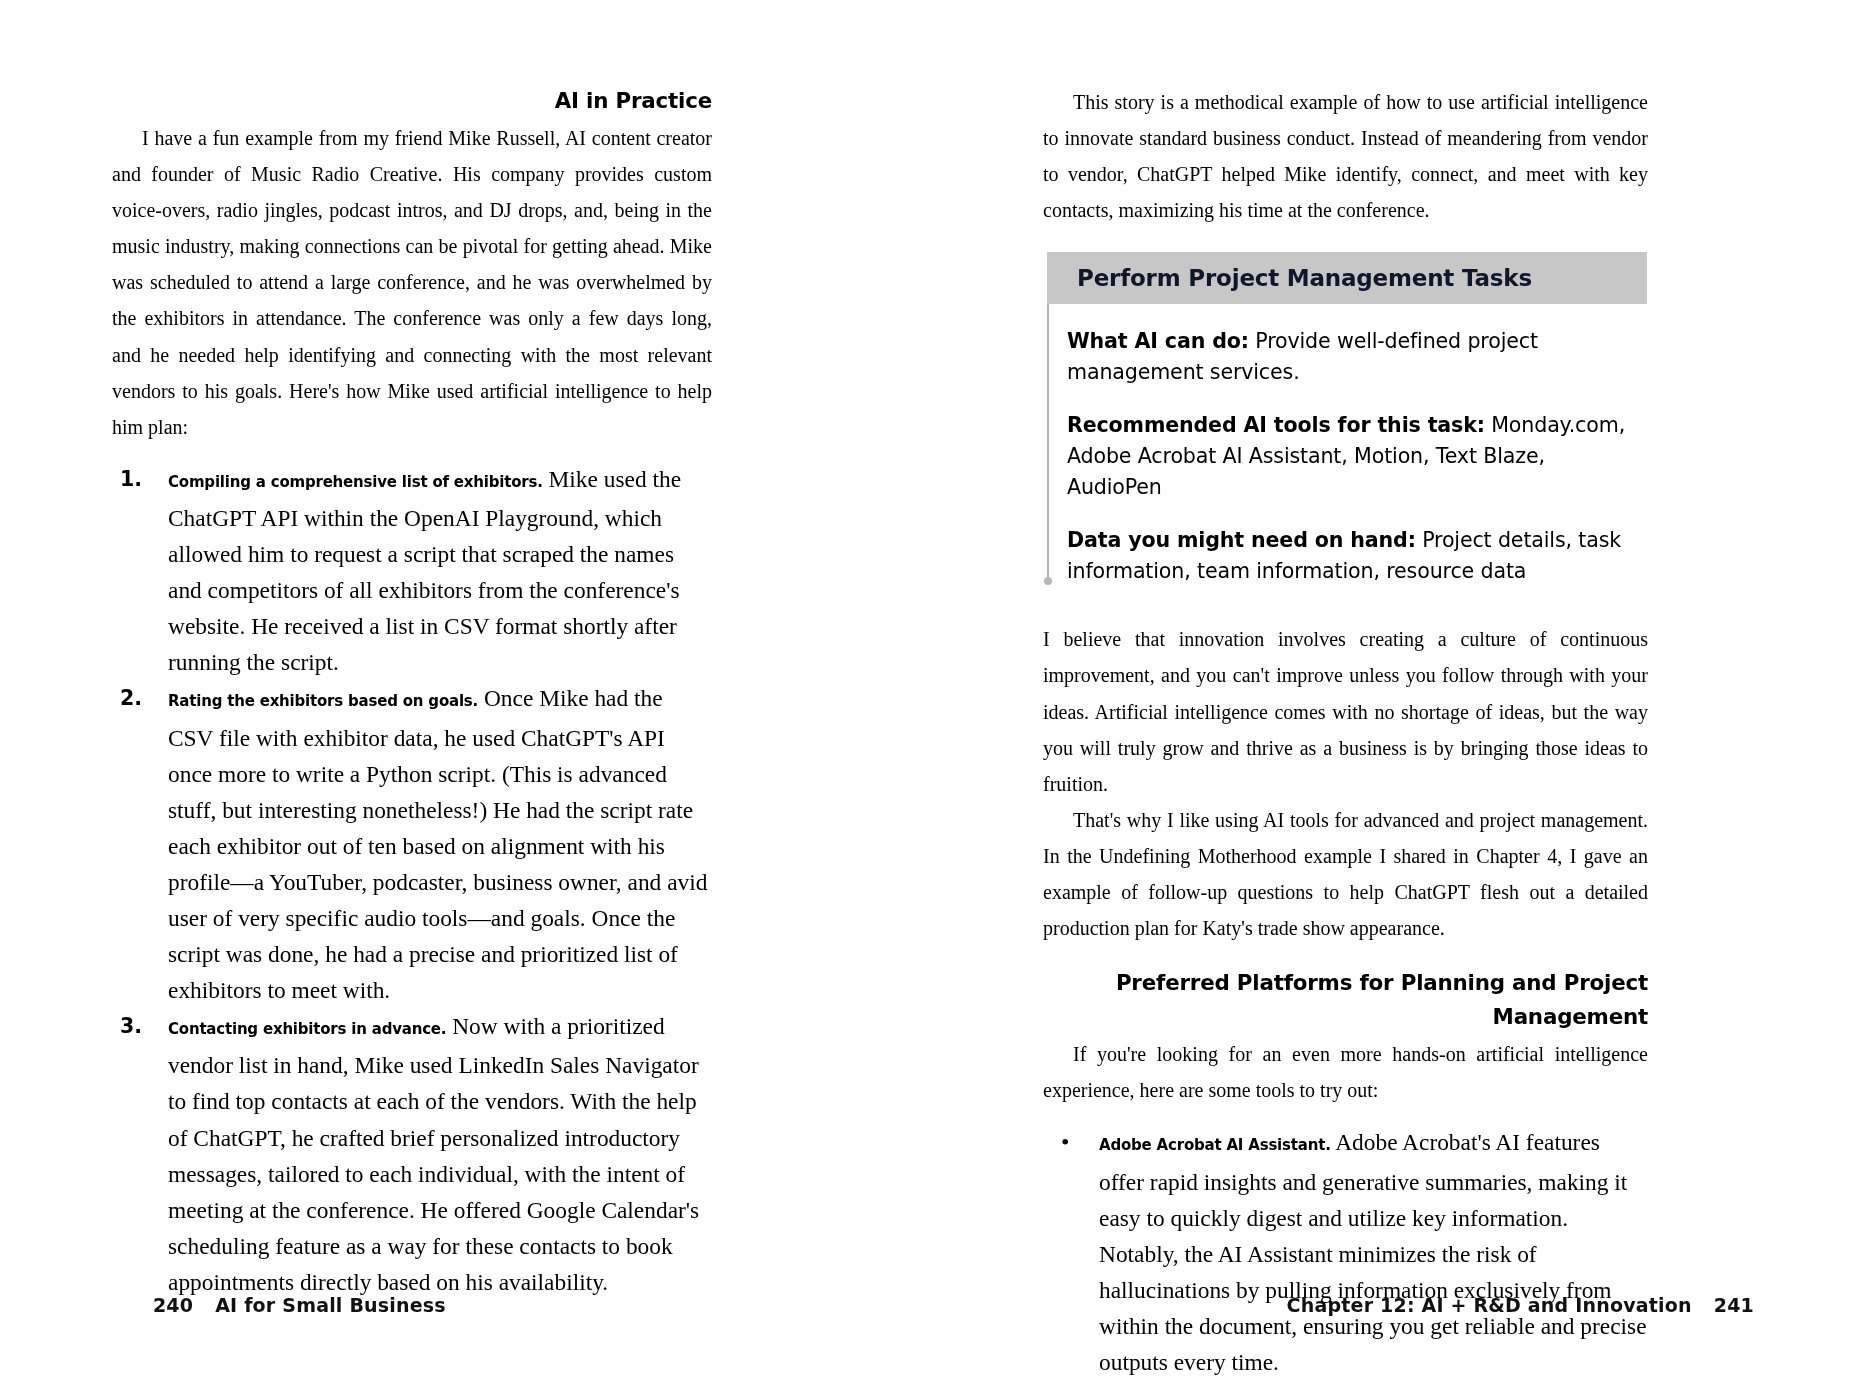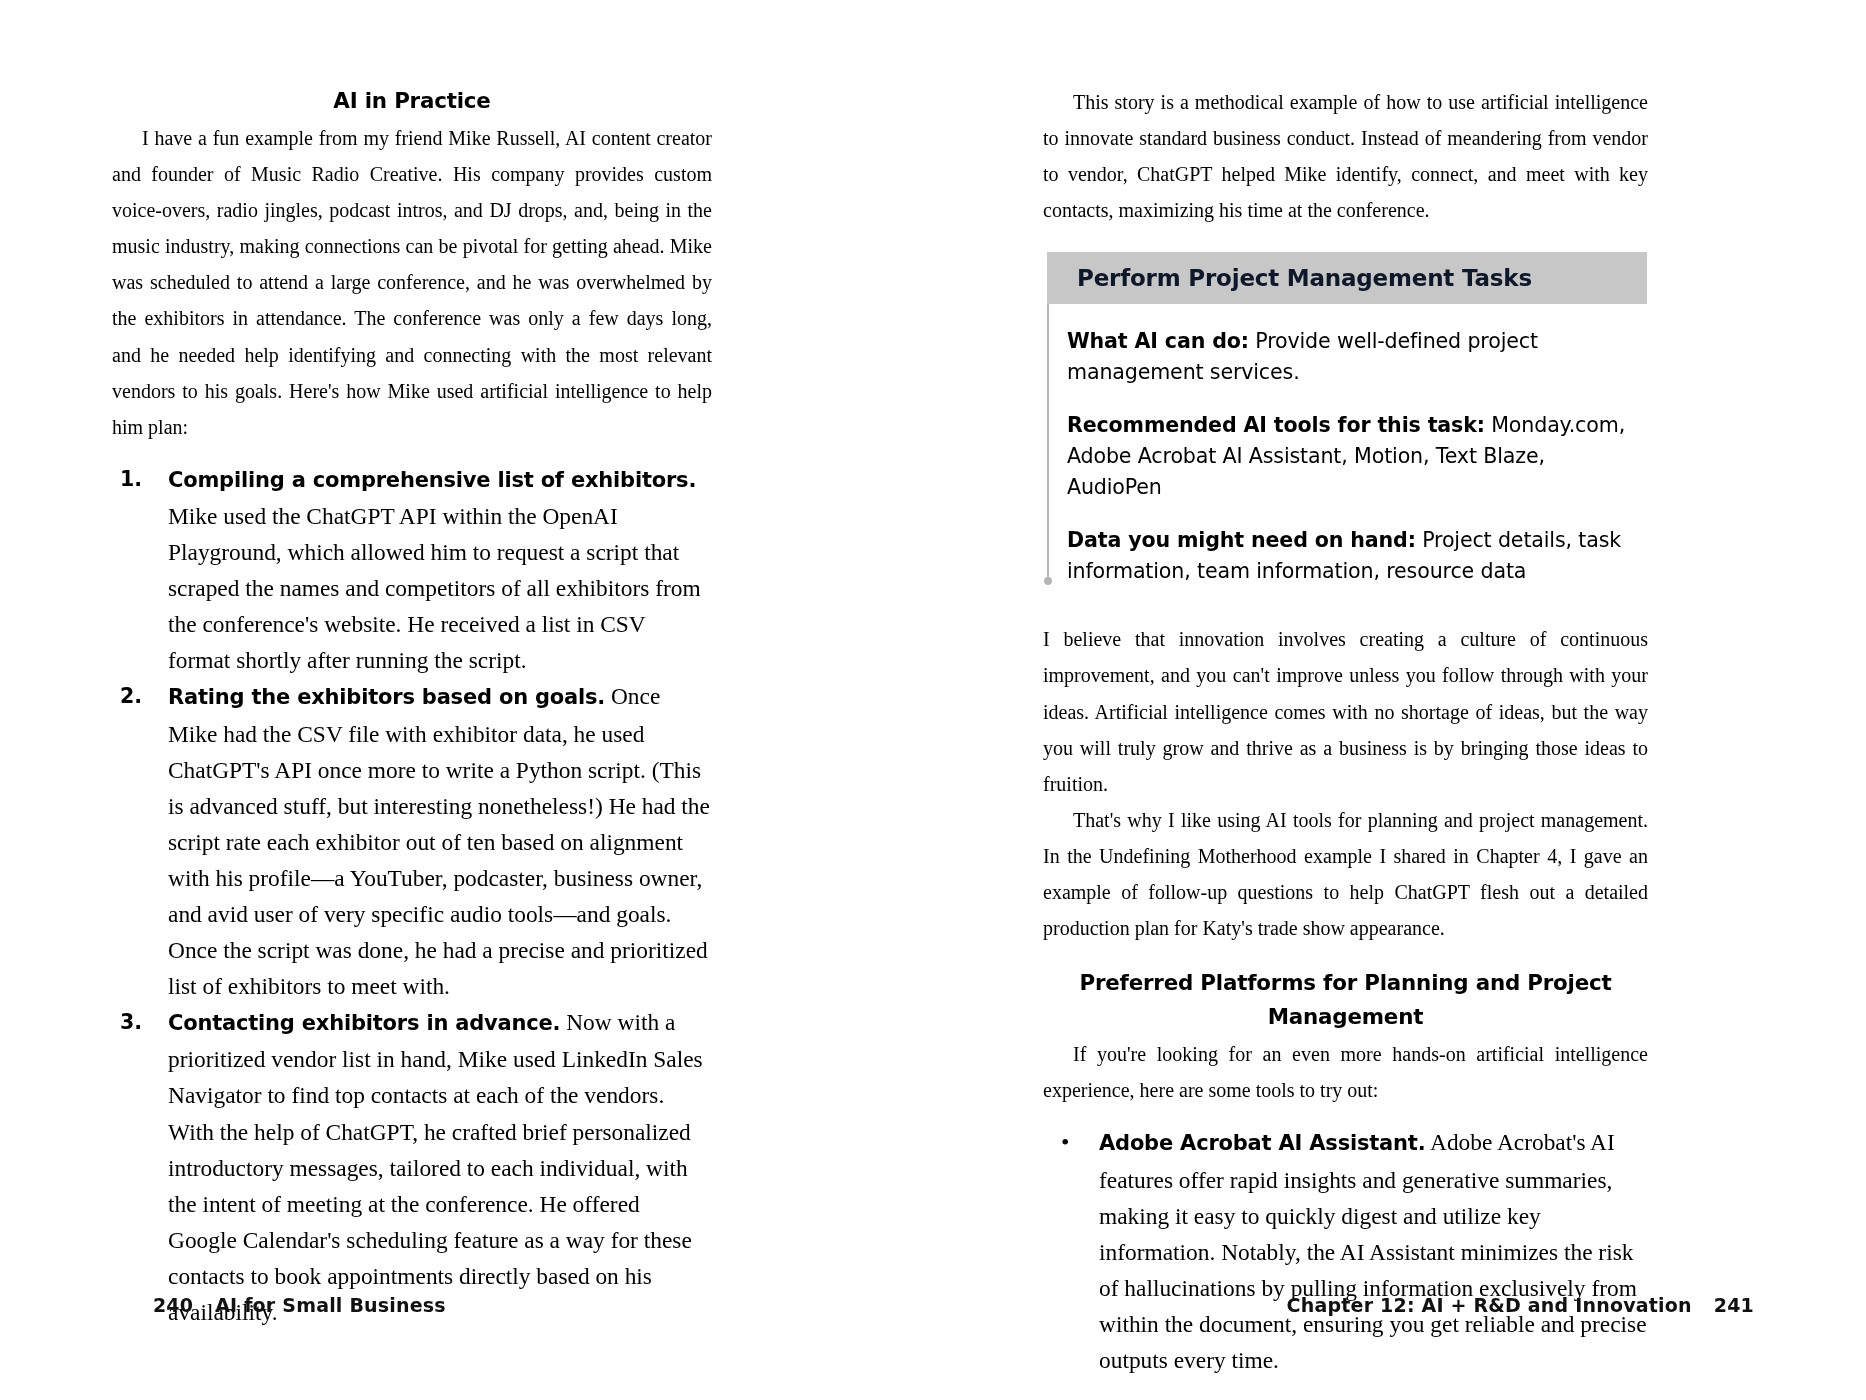--- a/index.html
+++ b/index.html
@@ -48,21 +48,21 @@
   .serif.indent { text-indent: 30px; }
   .serif.noindent { text-indent: 0; }
 
   .subhead {
     font-family: "DejaVu Sans", "Liberation Sans", sans-serif;
     font-size: 21.4px;
     font-weight: bold;
     line-height: 34px;
     letter-spacing: -0.2px;
     margin: 0 0 2px 0;
-    text-align: center;
+    text-align: right;
   }
 
   
   ol.numlist, ul.bullist {
     margin: 16px 0 0 0;
     padding: 0;
     list-style: none;
   }
   ol.numlist > li, ul.bullist > li {
     position: relative;
@@ -86,21 +86,21 @@
     line-height: 36.1px;
   }
   .li-body {
     font-family: "Liberation Serif", "DejaVu Serif", serif;
     font-size: 23.4px;
     line-height: 36.1px;
     text-align: justify;
   }
   .li-body .lead {
     font-family: "DejaVu Sans", "Liberation Sans", sans-serif;
-    font-size: 21px;
+    font-size: 15px;
     font-weight: bold;
     letter-spacing: -0.2px;
   }
 
   
   .callout {
     margin: 24px 0 0 4px;
     width: 600px;
     position: relative;
   }
@@ -210,21 +210,21 @@
           <div class="callout-row"><b>Recommended AI tools for this task:</b><span> Monday.com, Adobe Acrobat AI Assistant, Motion, Text Blaze, AudioPen</span></div>
 
           <div class="callout-row"><b>Data you might need on hand:</b><span> Project details, task information, team information, resource data</span></div>
         </div>
       </div>
 
       <div style="height:26px"></div>
 
       <p class="serif noindent">I believe that innovation involves creating a culture of continuous improvement, and you can't improve unless you follow through with your ideas. Artificial intelligence comes with no shortage of ideas, but the way you will truly grow and thrive as a business is by bringing those ideas to fruition.</p>
 
-      <p class="serif indent">That's why I like using AI tools for planning and project management. In the Undefining Motherhood example I shared in Chapter 4, I gave an example of follow-up questions to help ChatGPT flesh out a detailed production plan for Katy's trade show appearance.</p>
+      <p class="serif indent">That's why I like using AI tools for advanced and project management. In the Undefining Motherhood example I shared in Chapter 4, I gave an example of follow-up questions to help ChatGPT flesh out a detailed production plan for Katy's trade show appearance.</p>
 
       <div style="height:20px"></div>
 
       <div class="subhead">Preferred Platforms for Planning and Project Management</div>
 
       <p class="serif indent">If you're looking for an even more hands-on artificial intelligence experience, here are some tools to try out:</p>
 
       <ul class="bullist">
         <li>
           <span class="marker">•</span>

